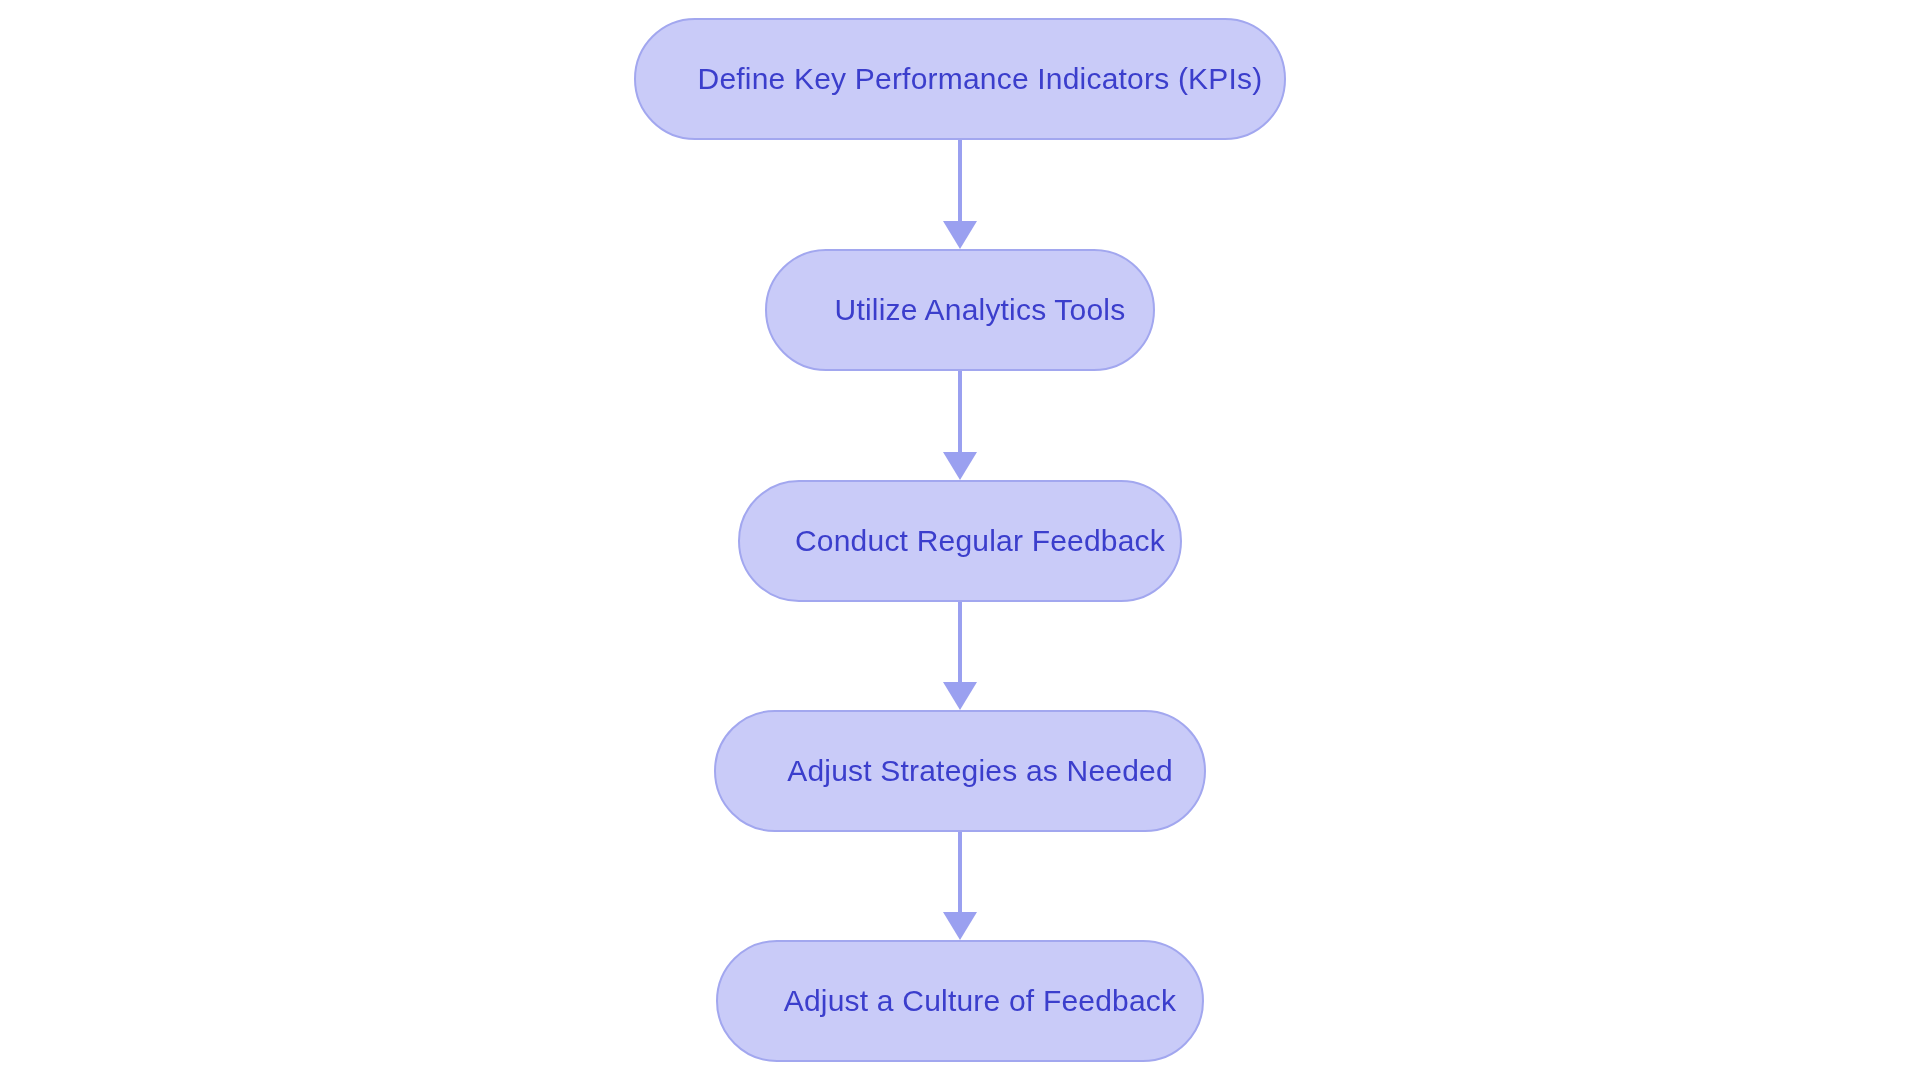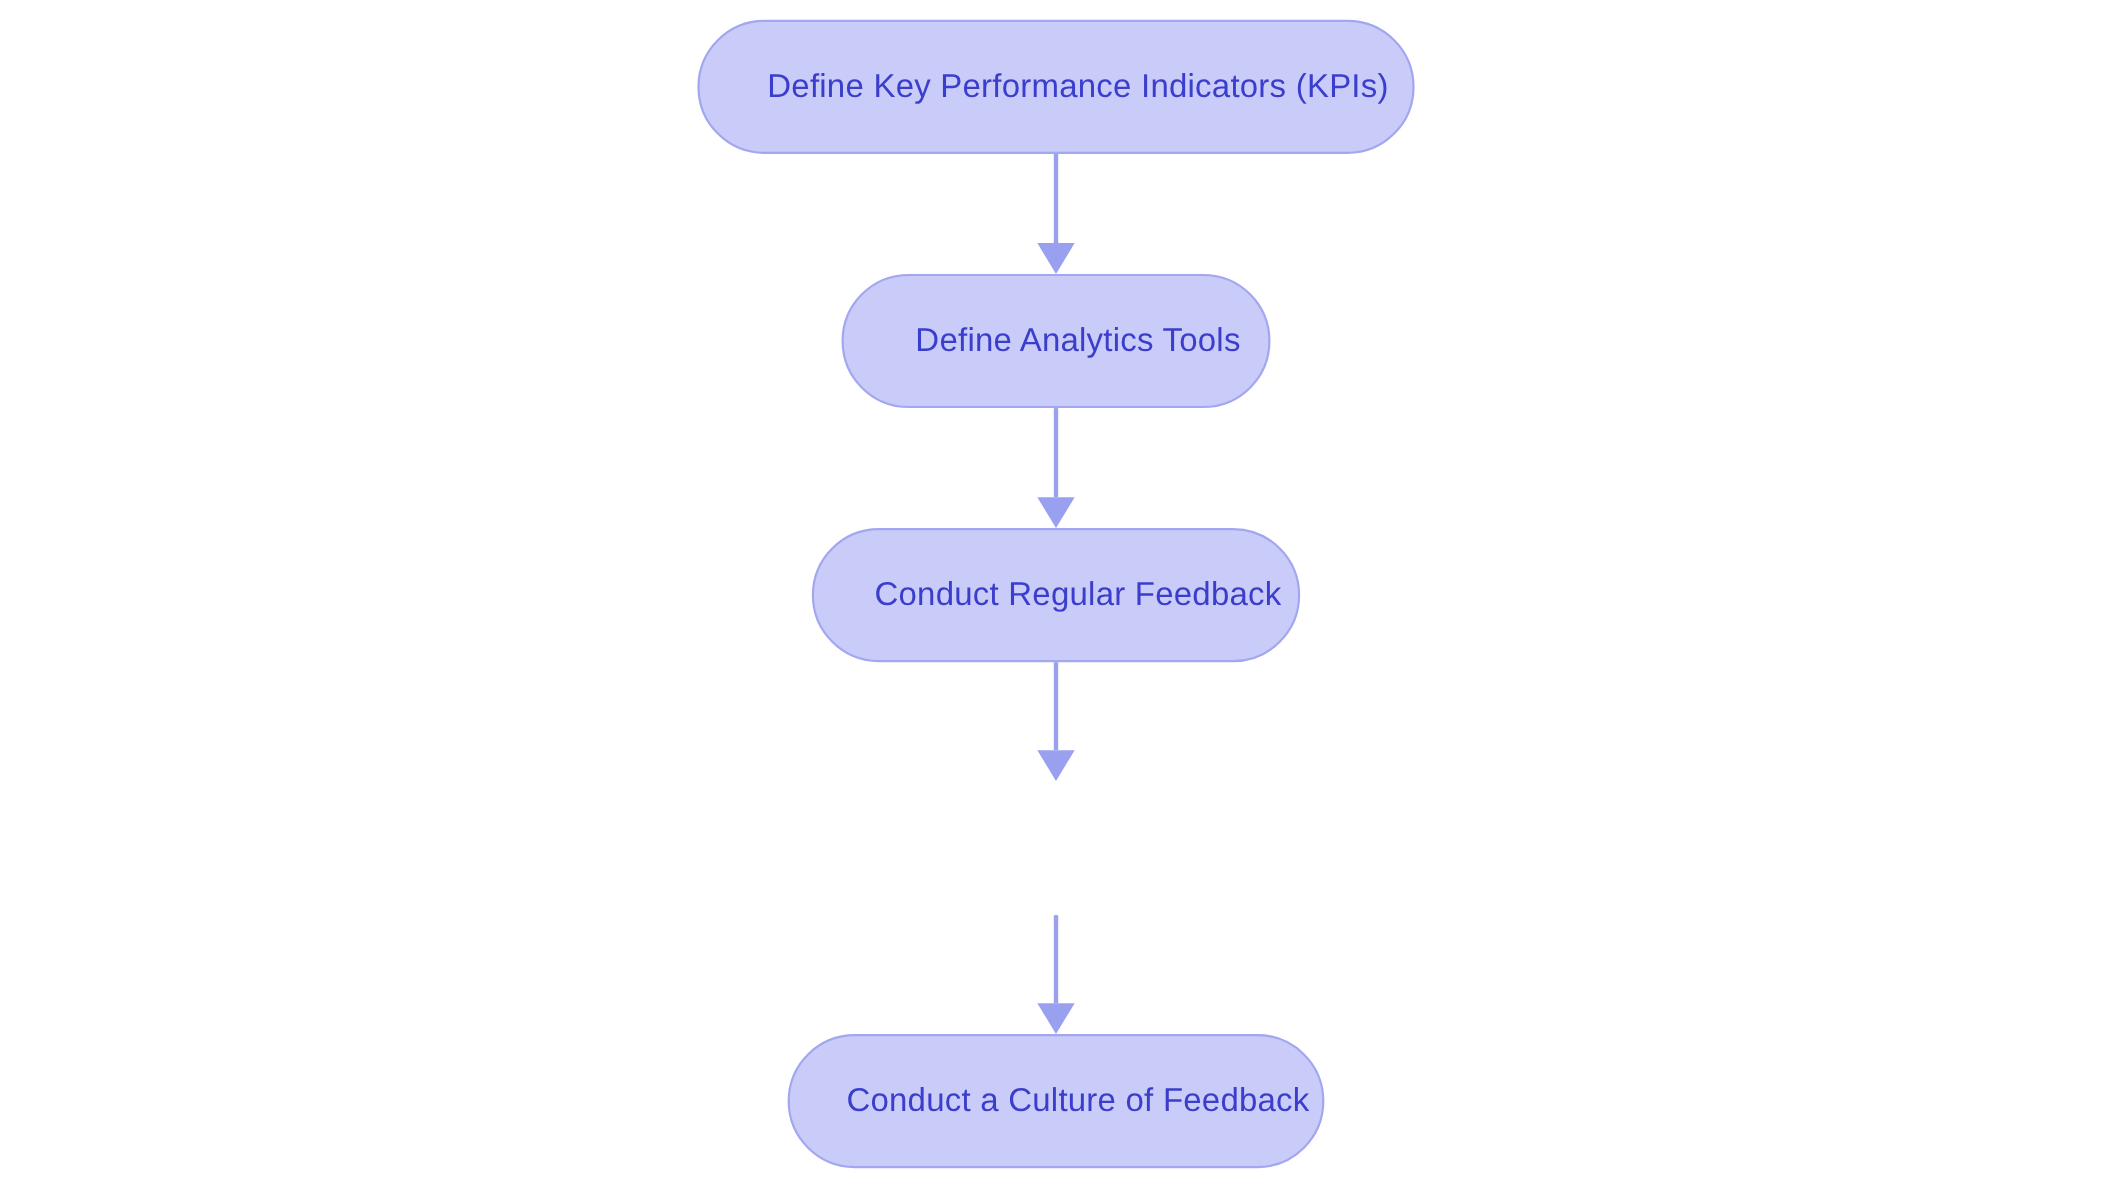--- a/index.html
+++ b/index.html
@@ -81,40 +81,43 @@
   <div class="flow-node node-1">
     <span class="node-label">Define Key Performance Indicators (KPIs)</span>
   </div>
 
   <div class="flow-arrow arrow-1">
     <div class="stem"></div>
     <div class="head"></div>
   </div>
 
   <div class="flow-node node-2">
-    <span class="node-label">Define Analytics Tools</span>
+    <span class="node-label">Utilize Analytics Tools</span>
   </div>
 
   <div class="flow-arrow arrow-2">
     <div class="stem"></div>
     <div class="head"></div>
   </div>
 
   <div class="flow-node node-3">
     <span class="node-label">Conduct Regular Feedback</span>
   </div>
 
   <div class="flow-arrow arrow-3">
     <div class="stem"></div>
     <div class="head"></div>
   </div>
 
+  <div class="flow-node node-4">
+    <span class="node-label">Adjust Strategies as Needed</span>
+  </div>
 
   <div class="flow-arrow arrow-4">
     <div class="stem"></div>
     <div class="head"></div>
   </div>
 
   <div class="flow-node node-5">
-    <span class="node-label">Conduct a Culture of Feedback</span>
+    <span class="node-label">Adjust a Culture of Feedback</span>
   </div>
 
 </div>
 
 </body></html>

